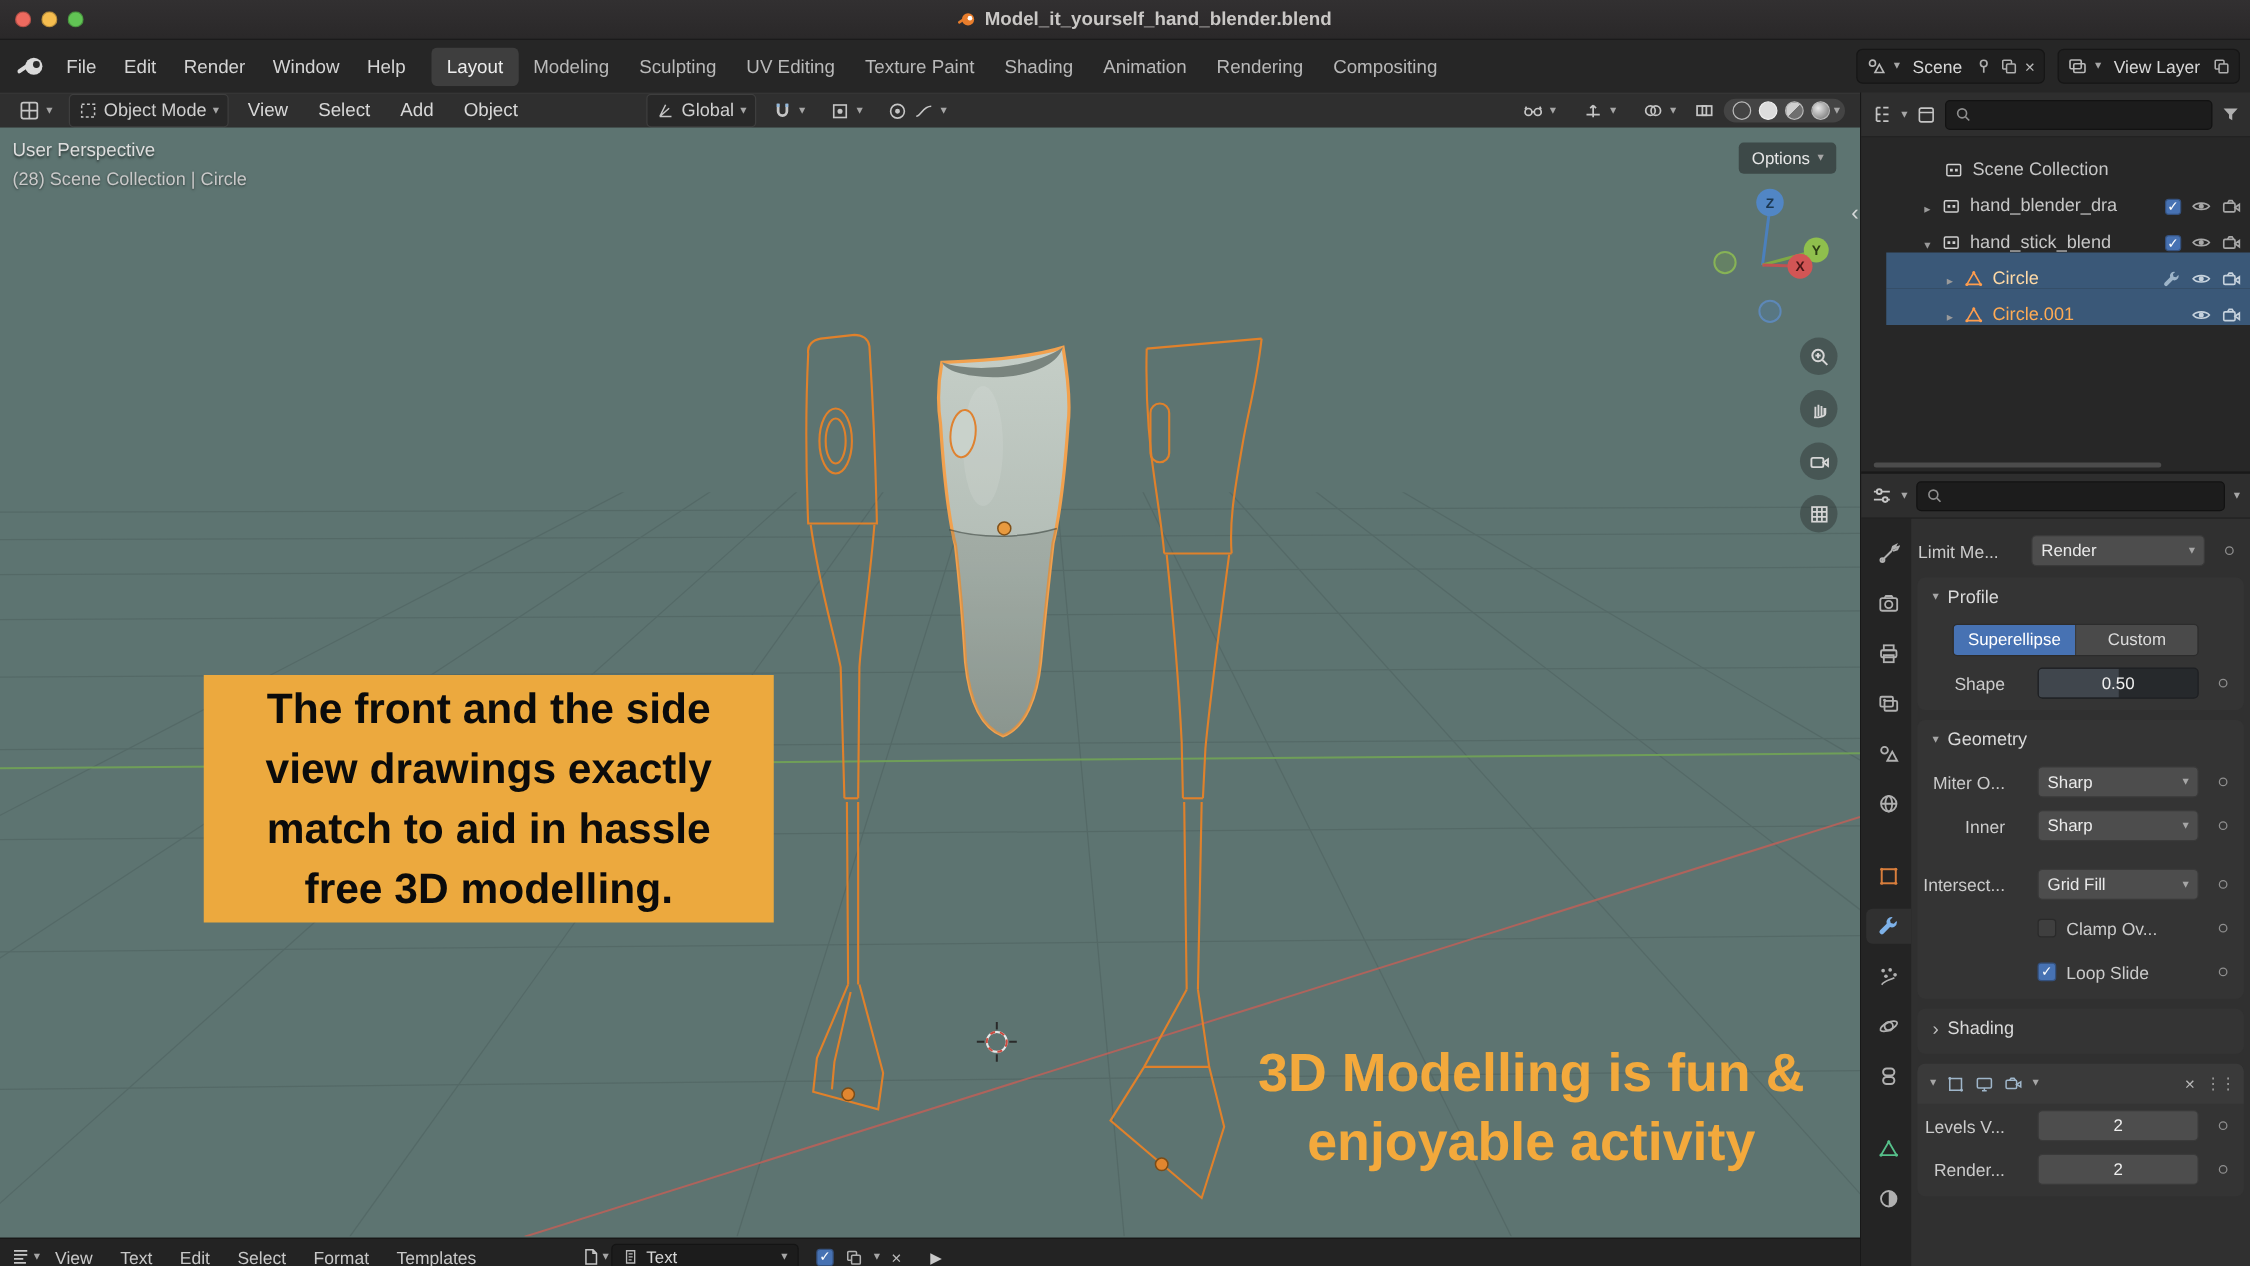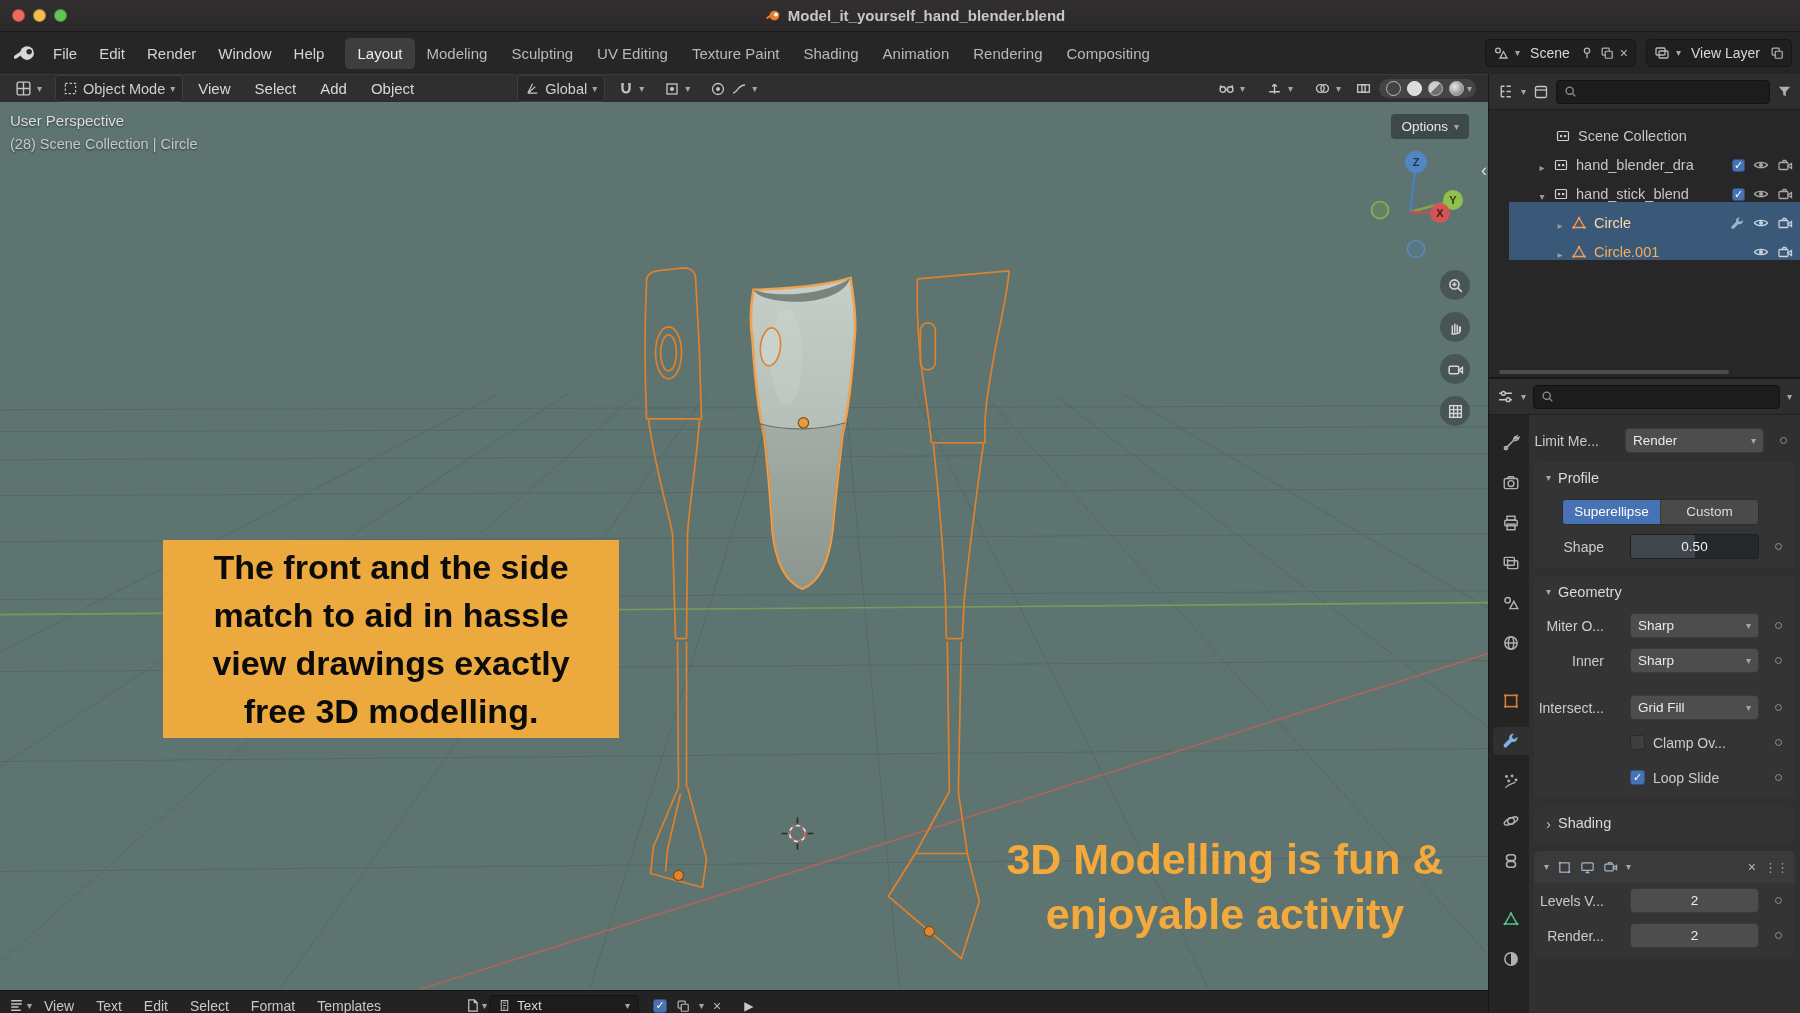--- a/index.html
+++ b/index.html
@@ -491,22 +491,22 @@
           <span class="navbtn">
             <svg width="17" height="17" viewBox="0 0 16 16" stroke="#d6d6d6" fill="none" stroke-width="1.3">
                 <rect x="2.5" y="2.5" width="11" height="11"></rect>
                 <path d="M2.5 6.2 h11 M2.5 9.9 h11 M6.2 2.5 v11 M9.9 2.5 v11"></path>
               </svg>
           </span>
         </div>
 
         <div class="annot">
           <div>The front and the side</div>
+          <div>view drawings exactly</div>
           <div>match to aid in hassle</div>
-          <div>view drawings exactly</div>
           <div>free 3D modelling.</div>
         </div>
 
         <div class="caption">
           <div>3D Modelling is fun &amp;</div>
           <div>enjoyable activity</div>
         </div>
 
         <span class="side-arrow">‹</span>
       </div>

